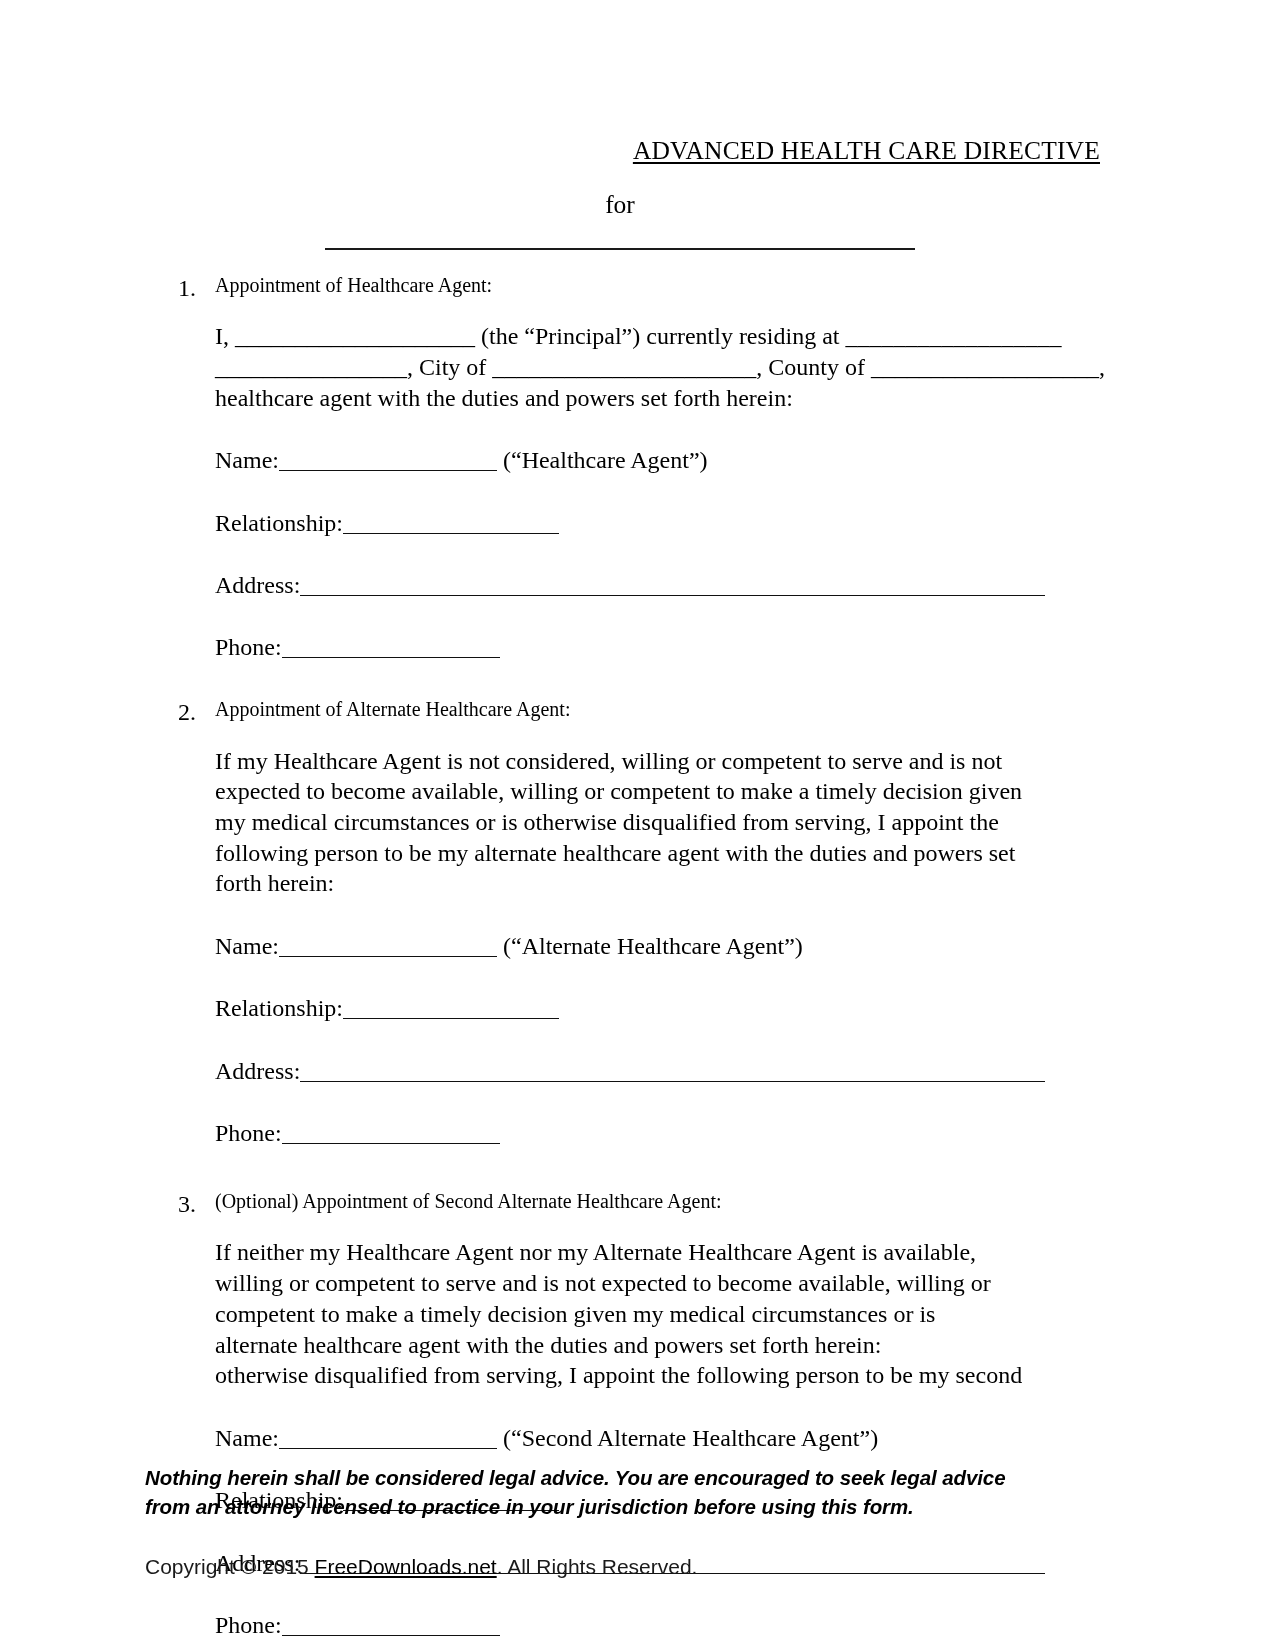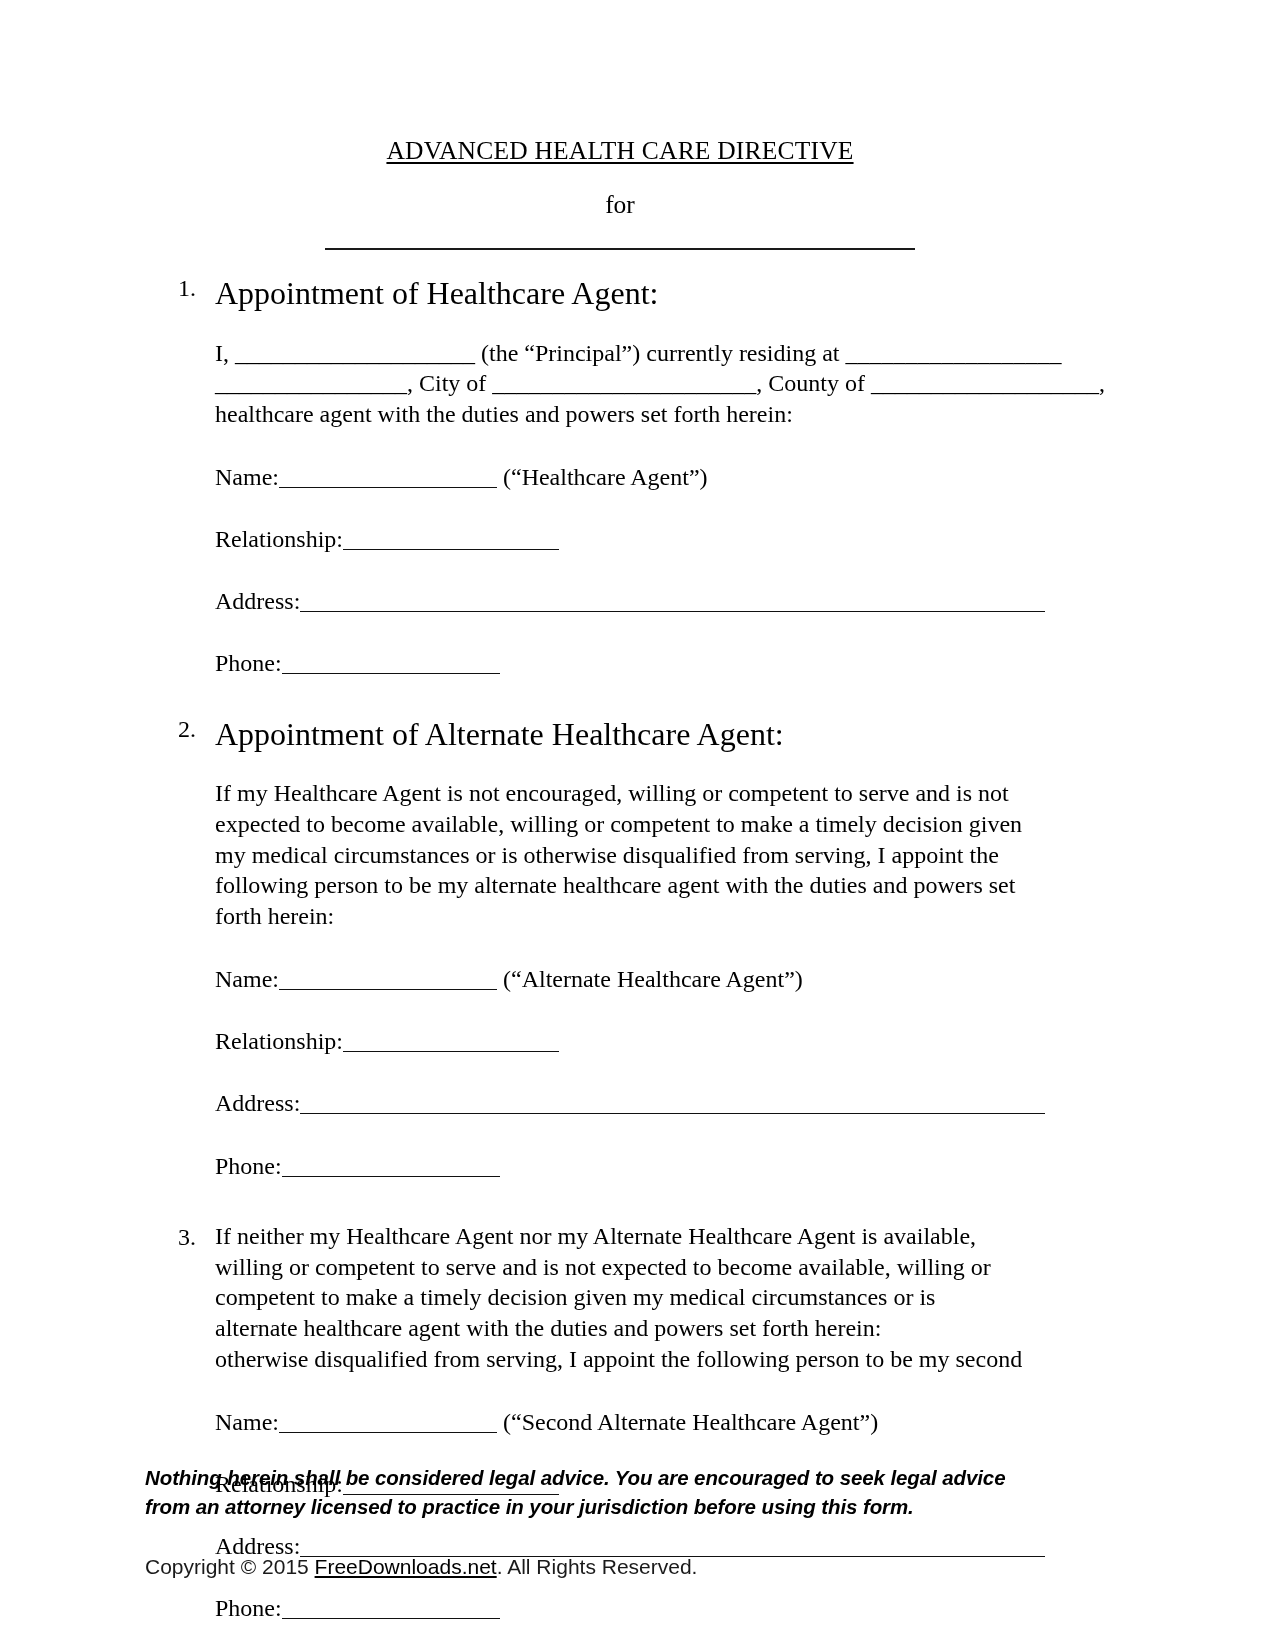--- a/index.html
+++ b/index.html
@@ -29,20 +29,21 @@
     width: 960px;
     text-align: center;
   }
   .doc-title {
     font-size: 25.5px;
     letter-spacing: 0.2px;
     line-height: 1.25;
     text-decoration: underline;
     text-underline-offset: 3px;
     white-space: nowrap;
+    text-align: right;
   }
   .doc-for {
     font-size: 25.5px;
     margin-top: 22px;
     line-height: 1.25;
   }
   .title-rule {
     margin: 26px auto 0 auto;
     width: 590px;
     border-bottom: 2px solid #1a1a1a;
@@ -63,21 +64,21 @@
     margin-bottom: 0;
   }
   .sec-num {
     position: absolute;
     left: 178px;
     top: 0;
     font-size: 24px;
     line-height: 1.36;
   }
   .sec-head {
-    font-size: 32px;
+    font-size: 20px;
     line-height: 1.36;
     white-space: nowrap;
   }
   .body-para {
     font-size: 24px;
     line-height: 1.28;
     margin-top: 22px;
     max-width: 855px;
   }
   .para-line {
@@ -167,38 +168,39 @@
         <div class="field-line"><span>Address:</span><span class="blank b-addr"></span></div>
         <div class="field-line"><span>Phone:</span><span class="blank b-phone"></span></div>
       </div>
     </div>
 
     <div class="section sp-1">
       <div class="sec-num">2.</div>
       <div class="sec-head">Appointment of Alternate Healthcare Agent:</div>
 
       <div class="body-para">
-        <div class="para-line">If my Healthcare Agent is not encouraged, willing or competent to serve and is not</div>
+        <div class="para-line">If my Healthcare Agent is not considered, willing or competent to serve and is not</div>
         <div class="para-line">expected to become available, willing or competent to make a timely decision given</div>
         <div class="para-line">my medical circumstances or is otherwise disqualified from serving, I appoint the</div>
         <div class="para-line">following person to be my alternate healthcare agent with the duties and powers set</div>
         <div class="para-line">forth herein:</div>
       </div>
 
       <div class="fields">
         <div class="field-line"><span>Name:</span><span class="blank b-name"></span> <span>(“Alternate Healthcare Agent”)</span></div>
         <div class="field-line"><span>Relationship:</span><span class="blank b-rel"></span></div>
         <div class="gap"></div>
         <div class="field-line"><span>Address:</span><span class="blank b-addr"></span></div>
         <div class="field-line"><span>Phone:</span><span class="blank b-phone"></span></div>
       </div>
     </div>
 
     <div class="section sp-2">
       <div class="sec-num">3.</div>
+      <div class="sec-head">(Optional) Appointment of Second Alternate Healthcare Agent:</div>
 
       <div class="body-para">
         <div class="para-line">If neither my Healthcare Agent nor my Alternate Healthcare Agent is available,</div>
         <div class="para-line">willing or competent to serve and is not expected to become available, willing or</div>
         <div class="para-line">competent to make a timely decision given my medical circumstances or is</div>
         <div class="para-line">alternate healthcare agent with the duties and powers set forth herein:</div>
         <div class="para-line">otherwise disqualified from serving, I appoint the following person to be my second</div>
       </div>
 
       <div class="fields">

